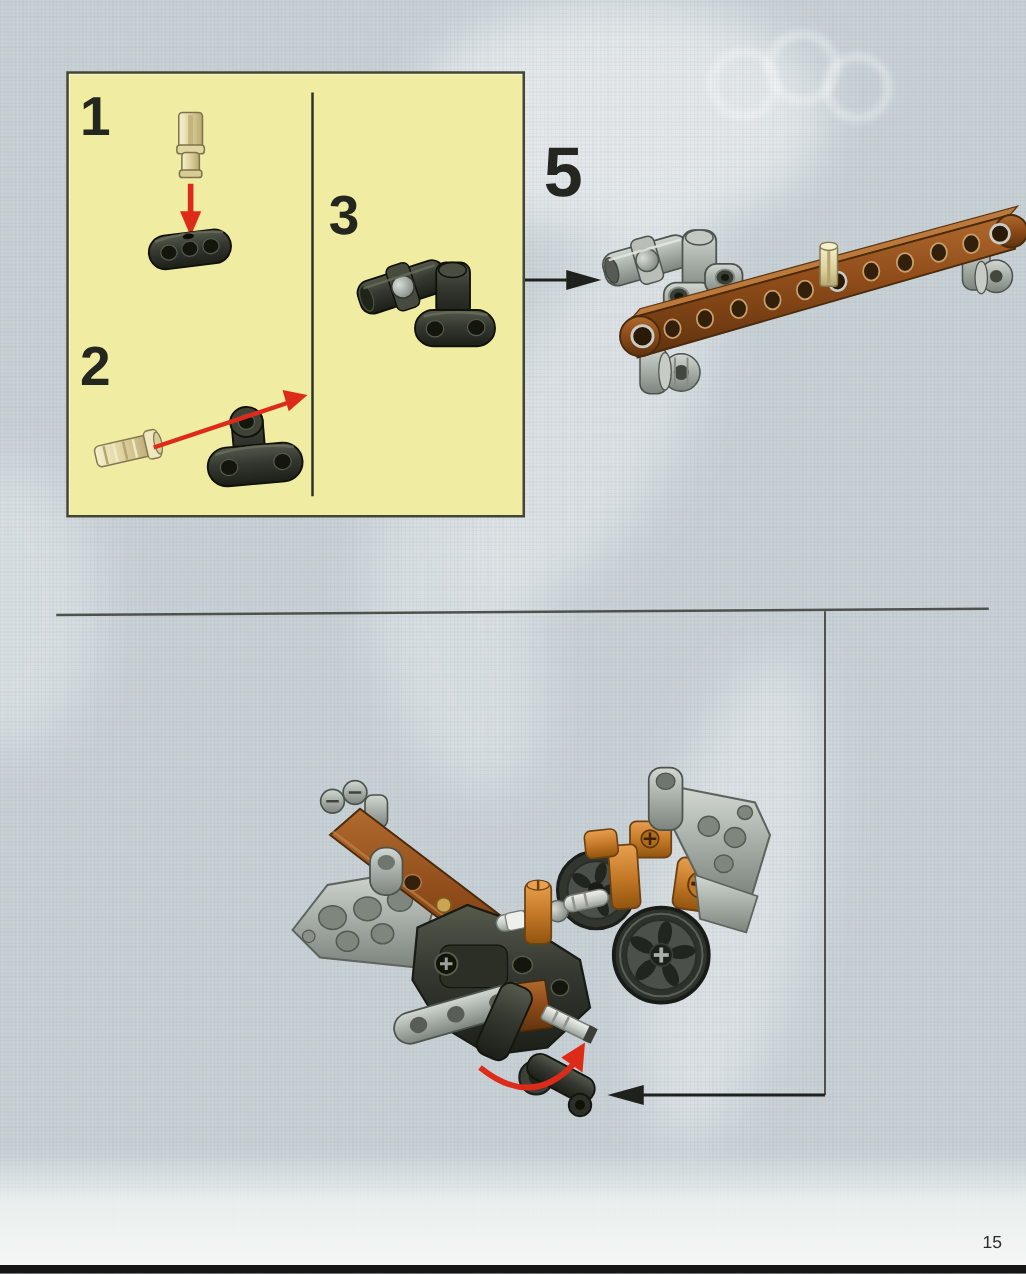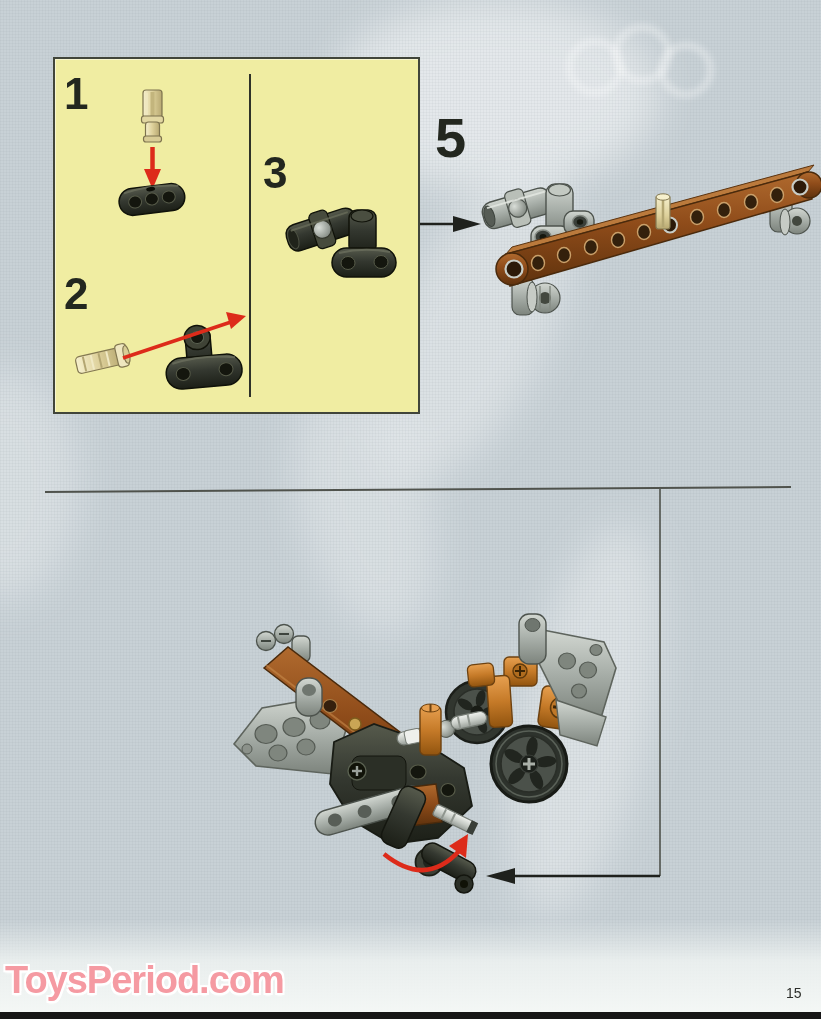--- a/index.html
+++ b/index.html
@@ -405,16 +405,15 @@
       </g>
 
       <g>
         <line x1="660" y1="876" x2="512" y2="876" stroke="var(--arrow_black,#1f211d)" stroke-width="2.4"></line>
         <polygon points="515,868 515,884 486,876" fill="var(--arrow_black,#1f211d)"></polygon>
       </g>
     </g>
   </svg>
 
   <div class="bottom-fade"></div>
-  <div class="watermark">ToysPeriod.com</div>
   <div class="pagenum">15</div>
   <div class="bottom-bar"></div>
 </div>
 
 </body></html>

